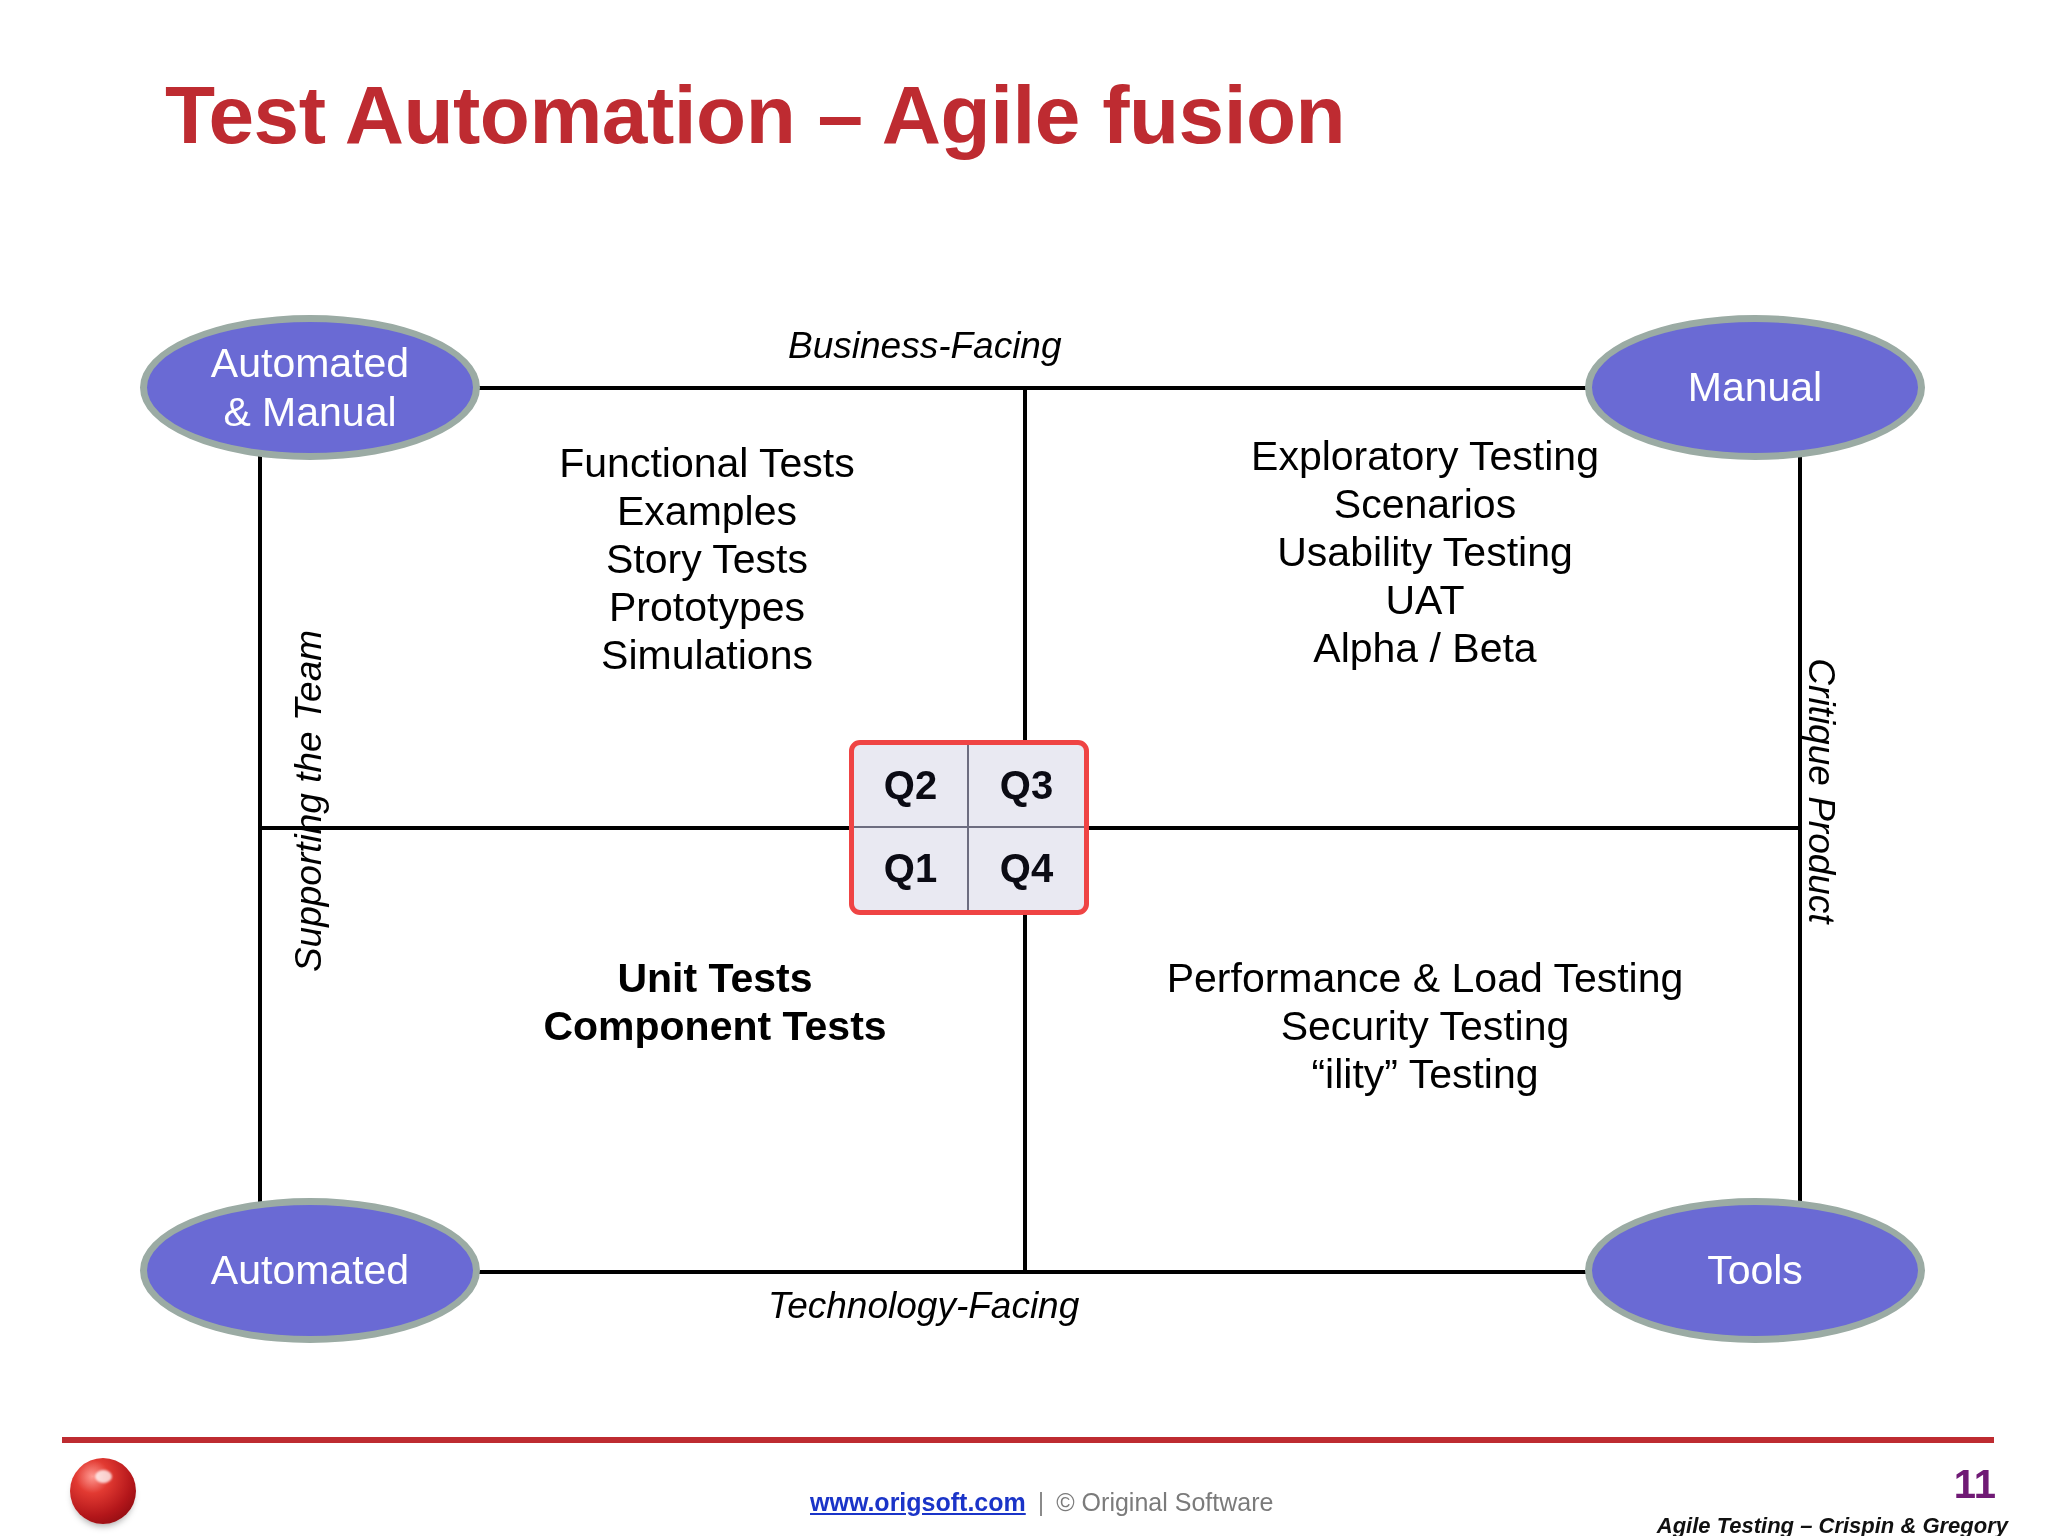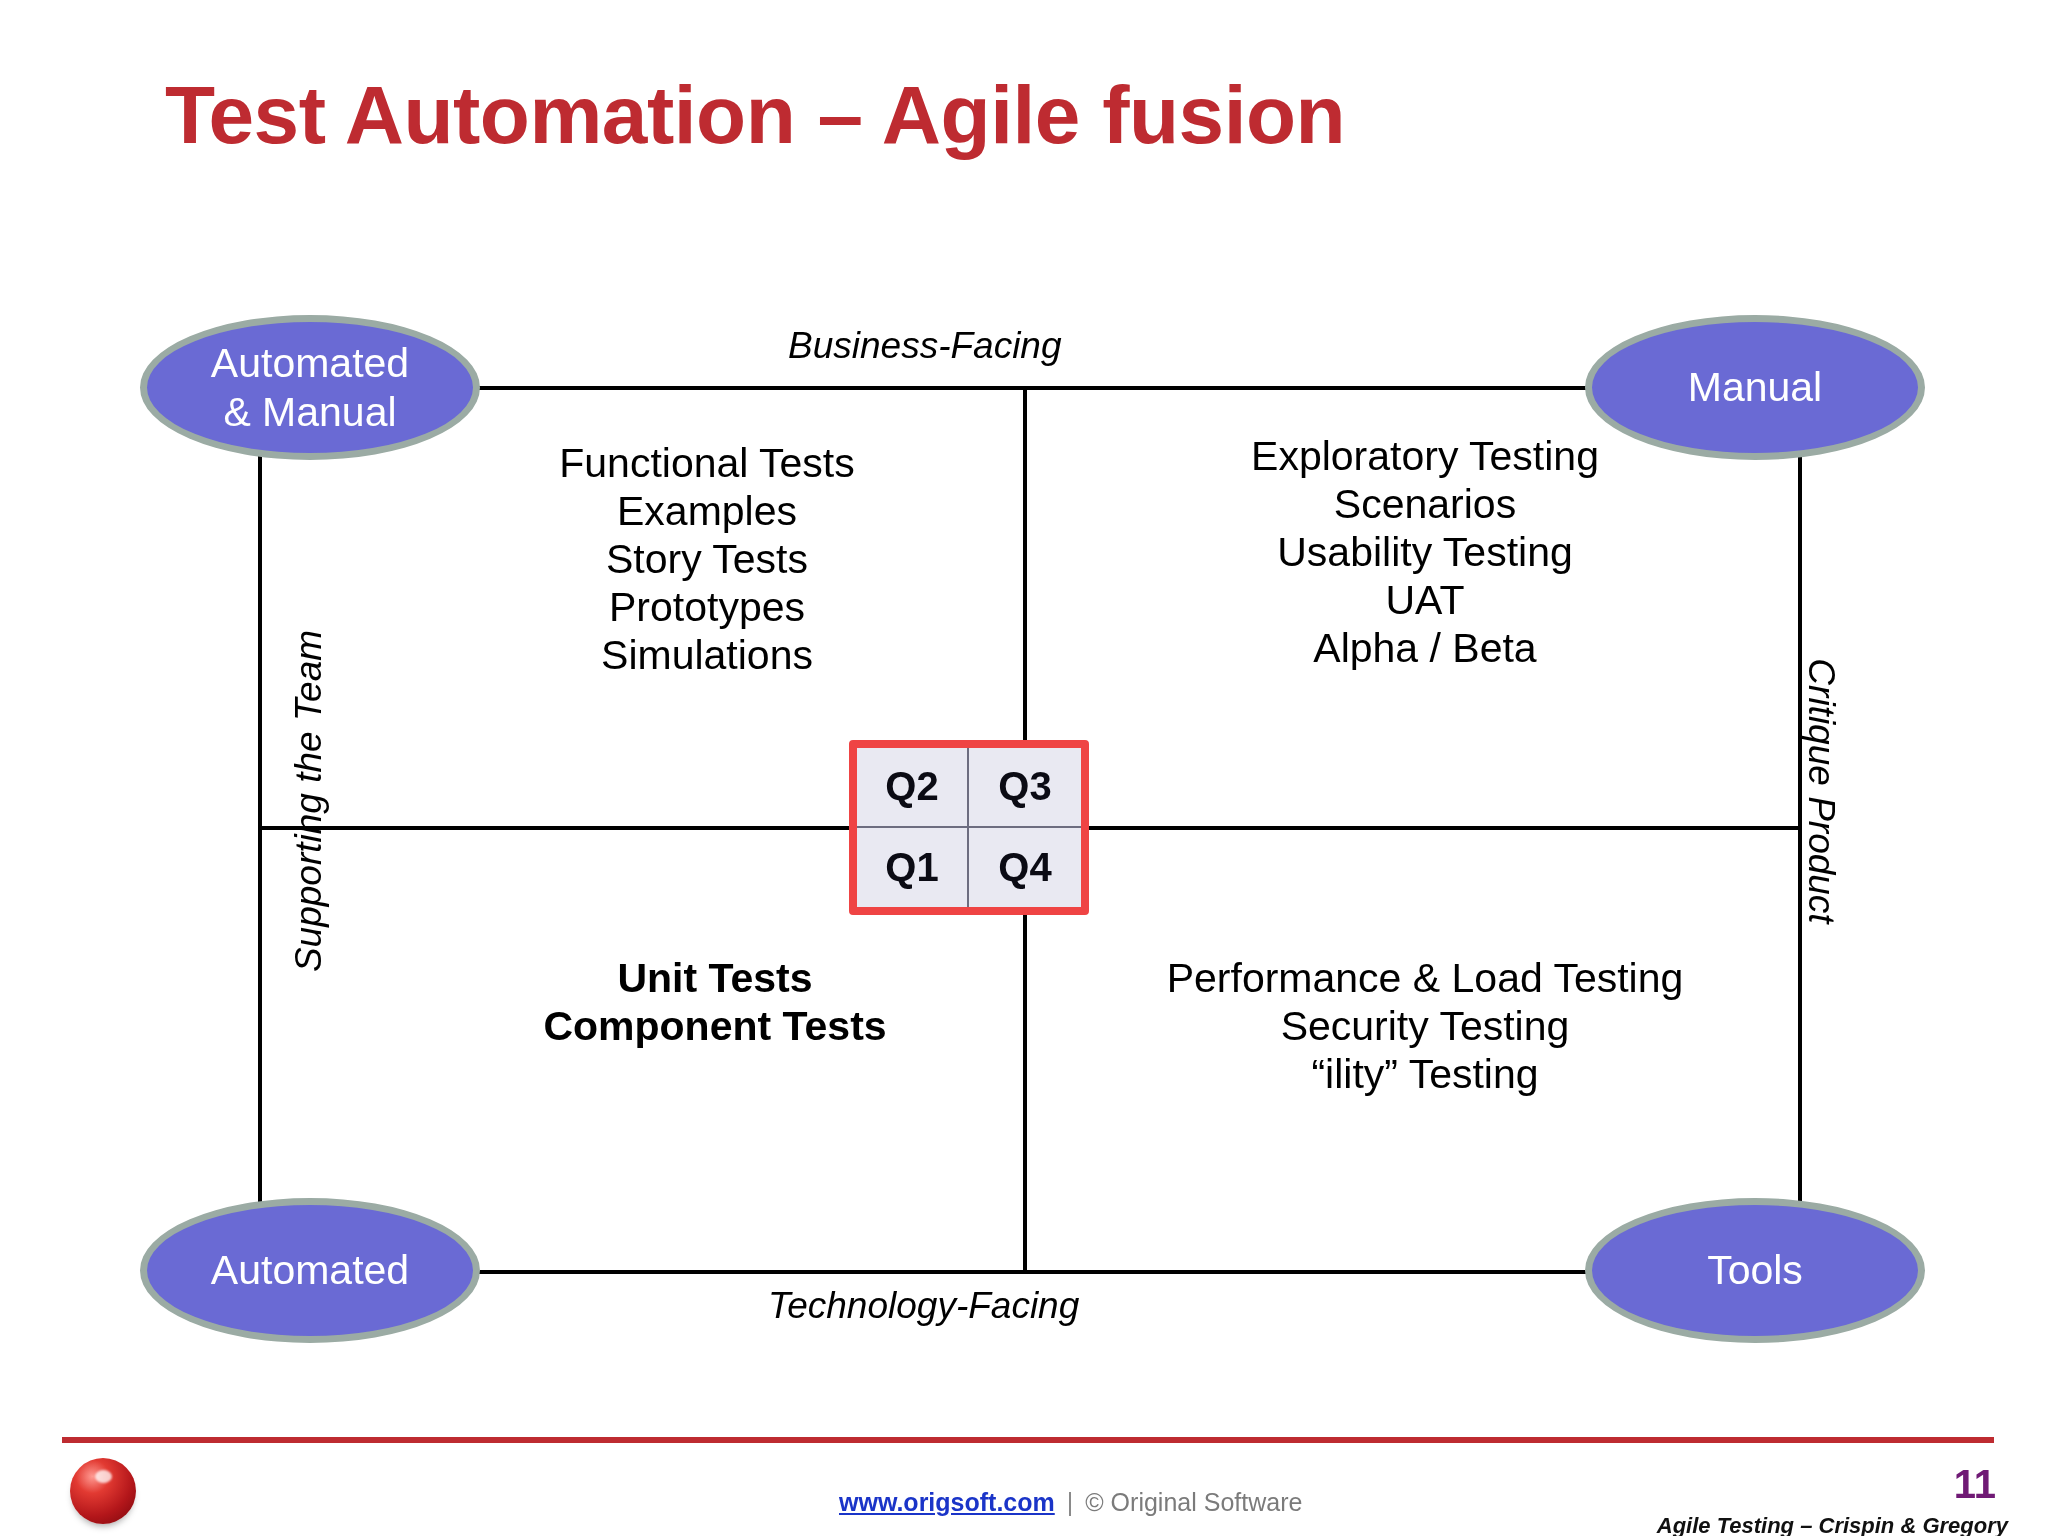--- a/index.html
+++ b/index.html
@@ -118,22 +118,22 @@
   #quad-q4 { left: 880px;  top: 665px; width: 730px; }
 
   
   #qbox {
     position: absolute;
     left: 669px;
     top: 450px;
     width: 240px;
     height: 175px;
     background: #E9E9F2;
-    border: 8px solid #ef4444;
-    border-radius: 4px;
+    border: 5px solid #ef4444;
+    border-radius: 11px;
     box-sizing: border-box;
     display: grid;
     grid-template-columns: 1fr 1fr;
     grid-template-rows: 1fr 1fr;
     z-index: 5;
     overflow: hidden;
   }
   .qcell {
     display: flex;
     align-items: center;
@@ -188,21 +188,20 @@
   }
   #footer-center {
     position: absolute;
     left: 810px;
     top: 1488px;
     font-size: 25px;
     display: flex;
     align-items: center;
     gap: 12px;
     white-space: nowrap;
-    margin-left: 29px;
   }
   #footer-url {
     color: #1A34C8;
     font-weight: bold;
     text-decoration: underline;
   }
   #footer-sep { color: #8A8A8A; }
   #footer-copy { color: #7B7B7B; }
   #page-num {
     position: absolute;

